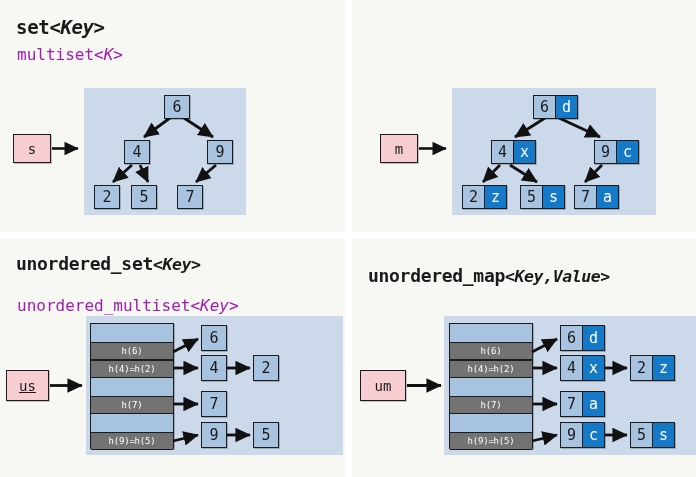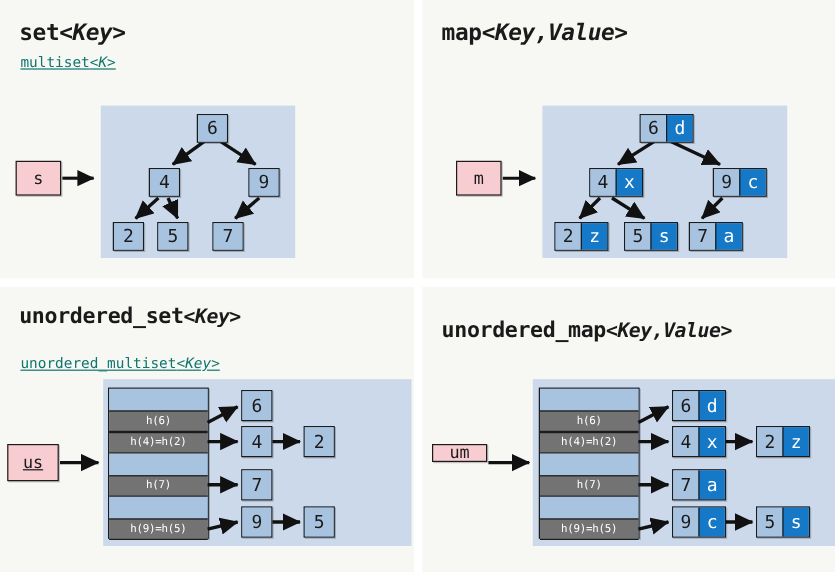--- a/index.html
+++ b/index.html
@@ -48,25 +48,24 @@
     font-style: italic;
     font-size: 19px;
     letter-spacing: -0.4px;
   }
   .title.small .nm { font-size: 18px; }
   .title.small .tp { font-size: 16.5px; }
   .subtitle {
     position: absolute;
     left: 17px;
     white-space: nowrap;
-    color: #0f766e;
-    font-family: "DejaVu Sans Mono", monospace;
-    font-size: 12px;
+    color: #a21caf;
+    font-family: "DejaVu Sans Mono", monospace;
+    font-size: 16px;
     letter-spacing: 0px;
-    text-decoration: underline;
   }
   .subtitle .it { font-style: italic; }
 
   
   .panel {
     position: absolute;
     background: #ccd9ea;
   }
 
   
@@ -195,21 +194,20 @@
     <div class="node" style="left:131px; top:185px; width:26px; height:24px;">
       <span class="k">5</span>
     </div>
     <div class="node" style="left:177px; top:185px; width:26px; height:24px;">
       <span class="k">7</span>
     </div>
   </div>
 
   <div class="card" id="card-map">
 
-    <div class="title" style="top:16px"><span class="nm">map</span><span class="tp">&lt;Key,Value&gt;</span></div>
 
 
     <div class="panel" style="left:100px; top:88px; width:204px; height:127px;"></div>
 
     <div class="handle" style="left:28px; top:134px; width:38px; height:29px;">
       <span>m</span>
     </div>
 
     <svg class="edges" width="344" height="232">
       <defs>
@@ -319,21 +317,21 @@
     </div>
   </div>
 
   <div class="card" id="card-umap">
 
     <div class="title small" style="top:26px"><span class="nm">unordered_map</span><span class="tp">&lt;Key,Value&gt;</span></div>
 
 
     <div class="panel" style="left:92px; top:77px; width:252px; height:139px;"></div>
 
-    <div class="handle" style="left:8px; top:131px; width:46px; height:15px;">
+    <div class="handle" style="left:8px; top:131px; width:46px; height:31px;">
       <span>um</span>
     </div>
 
     <div class="htable" style="left:97px; top:84px; width:84px; height:126px;">
       <div class="slot empty"></div>
       <div class="slot full">h(6)</div>
       <div class="slot full">h(4)=h(2)</div>
       <div class="slot empty"></div>
       <div class="slot full">h(7)</div>
       <div class="slot empty"></div>

